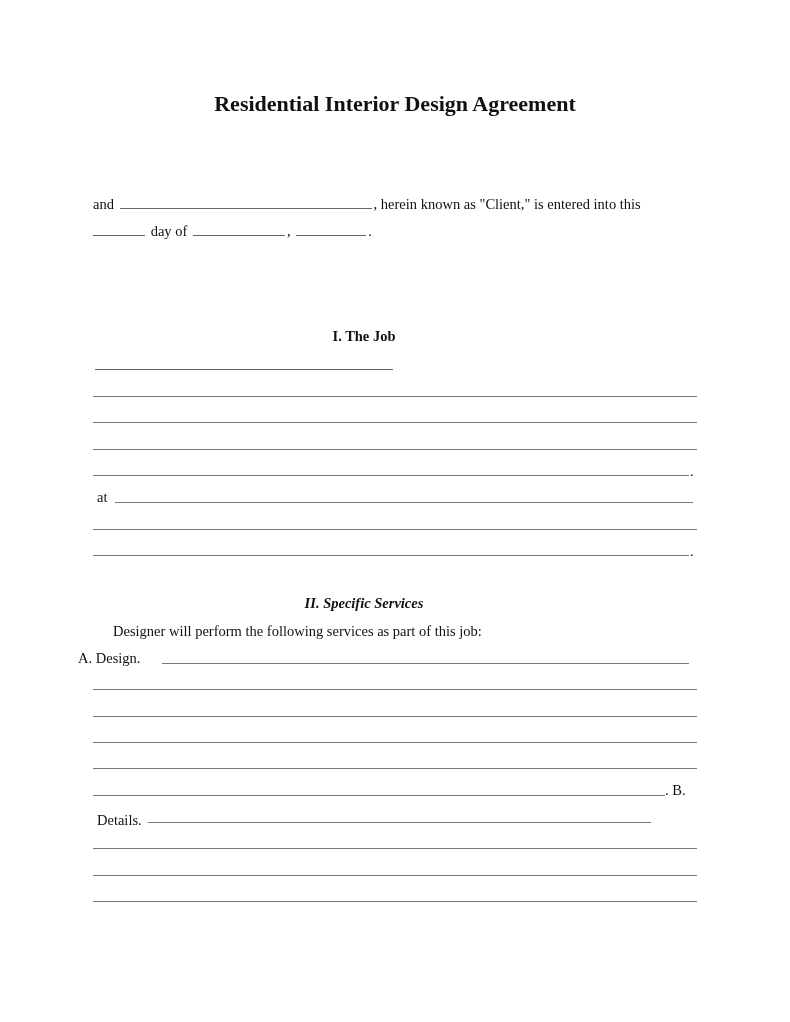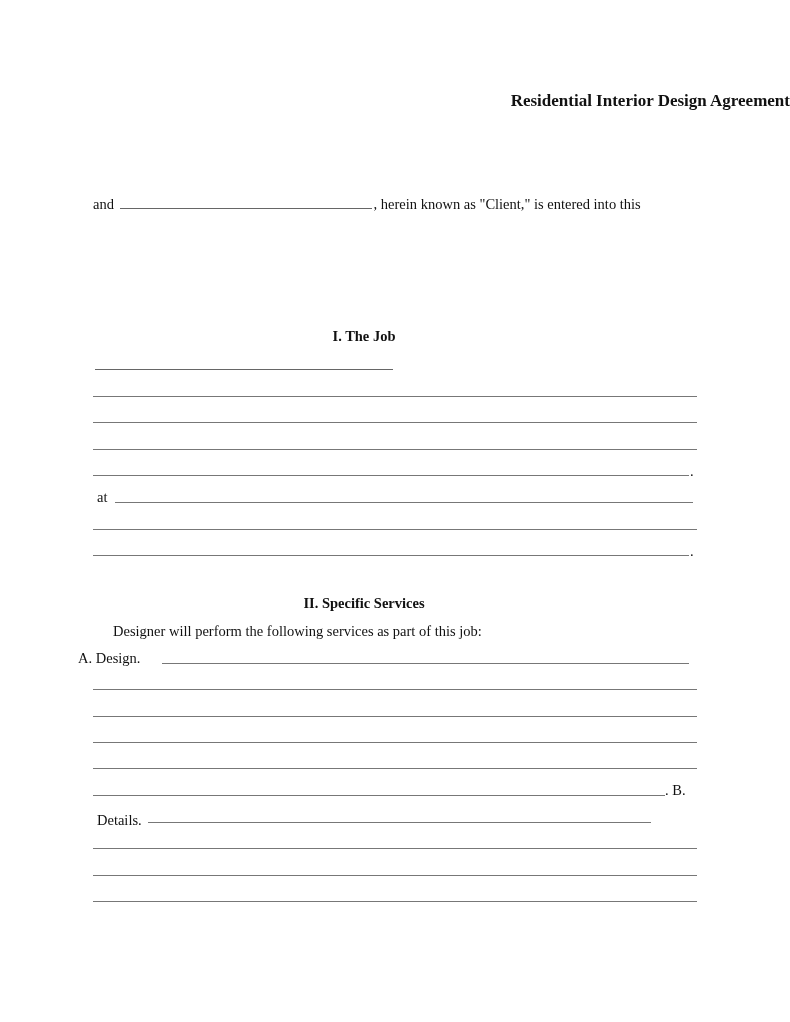--- a/index.html
+++ b/index.html
@@ -1,61 +1,67 @@
 <!DOCTYPE html>
 <html><head>
   <meta charset="utf-8">
   <style>
     html, body { margin: 0; padding: 0; background: #ffffff; }
     body { width: 790px; height: 1022px; position: relative; overflow: hidden;
            font-family: "Liberation Serif", serif; color: #111111; }
     .page { position: absolute; left: 0; top: 0; width: 790px; height: 1022px; }
-    .title { position: absolute; left: 0; width: 790px; top: 91px; text-align: right;
-             font-weight: bold; font-size: 17px; }
+    .title { position: absolute; left: 0; width: 790px; top: 91px; text-align: center;
+             font-weight: bold; font-size: 22px; }
     .line-text { position: absolute; left: 93px; font-size: 14.5px; white-space: nowrap; line-height: 18px; }
     .heading { position: absolute; left: 0; width: 728px; text-align: center; font-weight: bold; font-size: 14.5px; line-height: 18px; }
     .blank { display: inline-block; border-bottom: 1px solid #666; height: 14px; vertical-align: baseline; margin: 0 2px; }
     .rule { position: absolute; height: 0; border-bottom: 1px solid #777; }
     .dot { position: absolute; font-size: 14.5px; line-height: 18px; }
     .inline-label { position: absolute; font-size: 14.5px; line-height: 18px; white-space: nowrap; }
   </style>
 </head>
 <body>
 
 <div class="page">
 
   <div class="title">Residential Interior Design Agreement</div>
 
 
   <div class="line-text" style="top:194px;">
     <span>and</span>
     <span class="blank" style="width:252px;"></span><span>, herein known as "Client," is entered into this</span>
   </div>
 
+  <div class="line-text" style="top:221px;">
+    <span class="blank" style="width:52px;margin-left:0;"></span>
+    <span>day of</span>
+    <span class="blank" style="width:92px;"></span><span>,</span>
+    <span class="blank" style="width:70px;"></span><span>.</span>
+  </div>
 
 
   <div class="heading" style="top:327px;">I. The Job</div>
 
   <div class="line-text" style="top:355px;">
     <span class="blank" style="width:298px;"></span>
   </div>
 
   <div class="rule" style="left:93px;width:604px;top:396px;"></div>
   <div class="rule" style="left:93px;width:604px;top:422px;"></div>
   <div class="rule" style="left:93px;width:604px;top:449px;"></div>
   <div class="rule" style="left:93px;width:596px;top:475px;"></div>
   <div class="dot" style="left:690px;top:462px;">.</div>
 
   <div class="inline-label" style="left:97px;top:488px;">at</div>
   <div class="rule" style="left:115px;width:578px;top:502px;"></div>
   <div class="rule" style="left:93px;width:604px;top:529px;"></div>
   <div class="rule" style="left:93px;width:596px;top:555px;"></div>
   <div class="dot" style="left:690px;top:542px;">.</div>
 
-  <div class="heading" style="top:594px;">II. Specific Services</div>
+  <div class="heading" style="top:594px;font-style:italic;">II. Specific Services</div>
   <div class="line-text" style="top:622px;margin-left:20px;">Designer will perform the following services as part of this job:</div>
 
   <div class="inline-label" style="left:78px;top:649px;">A. Design.</div>
   <div class="rule" style="left:162px;width:527px;top:663px;"></div>
   <div class="rule" style="left:93px;width:604px;top:689px;"></div>
   <div class="rule" style="left:93px;width:604px;top:716px;"></div>
   <div class="rule" style="left:93px;width:604px;top:742px;"></div>
   <div class="rule" style="left:93px;width:604px;top:768px;"></div>
   <div class="rule" style="left:93px;width:572px;top:795px;"></div>
   <div class="inline-label" style="left:665px;top:781px;">.  B.</div>

